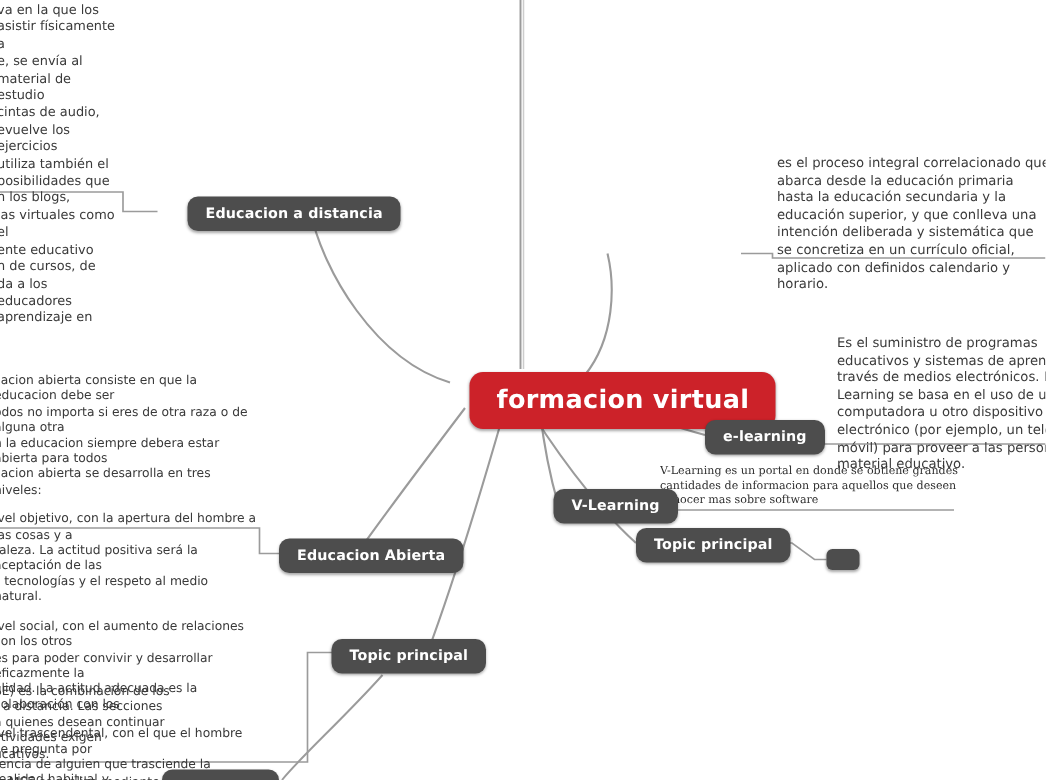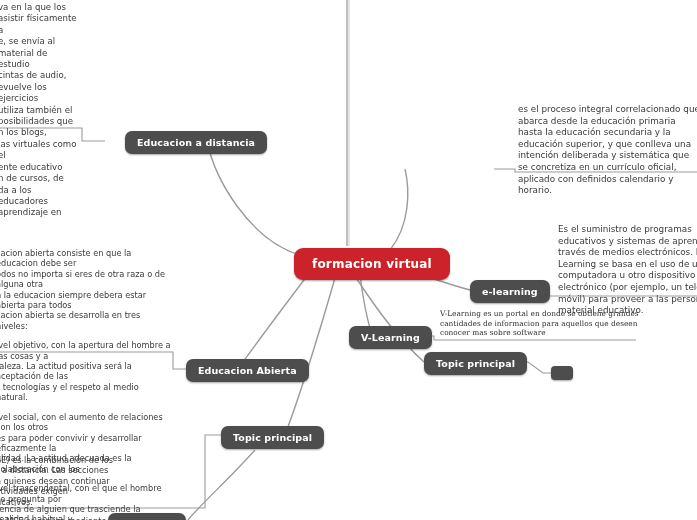--- a/index.html
+++ b/index.html
@@ -19,24 +19,25 @@
     border-radius:7px;
     color:#ffffff;
     font-weight:bold;
     white-space:nowrap;
     display:flex;align-items:center;justify-content:center;
     box-sizing:border-box;
     box-shadow:0 1px 2px rgba(0,0,0,.35);
   }
   .node.central{
     background:#cc2229;
-    font-size:12px;
+    font-size:17px;
     padding:9px 18px;
     border-radius:9px;
     letter-spacing:.2px;
+    margin-left:19px;
   }
   .node.topic{
     background:#4d4d4d;
     font-size:9.5px;
     padding:6px 12px;
     letter-spacing:.1px;
   }
   .node.blank{
     background:#4d4d4d;
     width:22px;height:14px;
@@ -189,21 +190,21 @@
 
   <div class="node topic" style="left:105px;top:131px;margin-left:20px;">
     <span>Educacion a distancia</span>
   </div>
 
 
   <div class="node topic" style="left:470px;top:280px;">
     <span>e-learning</span>
   </div>
 
-  <div class="node topic" style="left:349px;top:326px;">
+  <div class="node topic" style="left:369px;top:326px;">
     <span>V-Learning</span>
   </div>
 
   <div class="node topic" style="left:424px;top:352px;">
     <span>Topic principal</span>
   </div>
 
   <div class="node topic" style="left:186px;top:359px;text-align:right;">
     <span>Educacion Abierta</span>
   </div>

